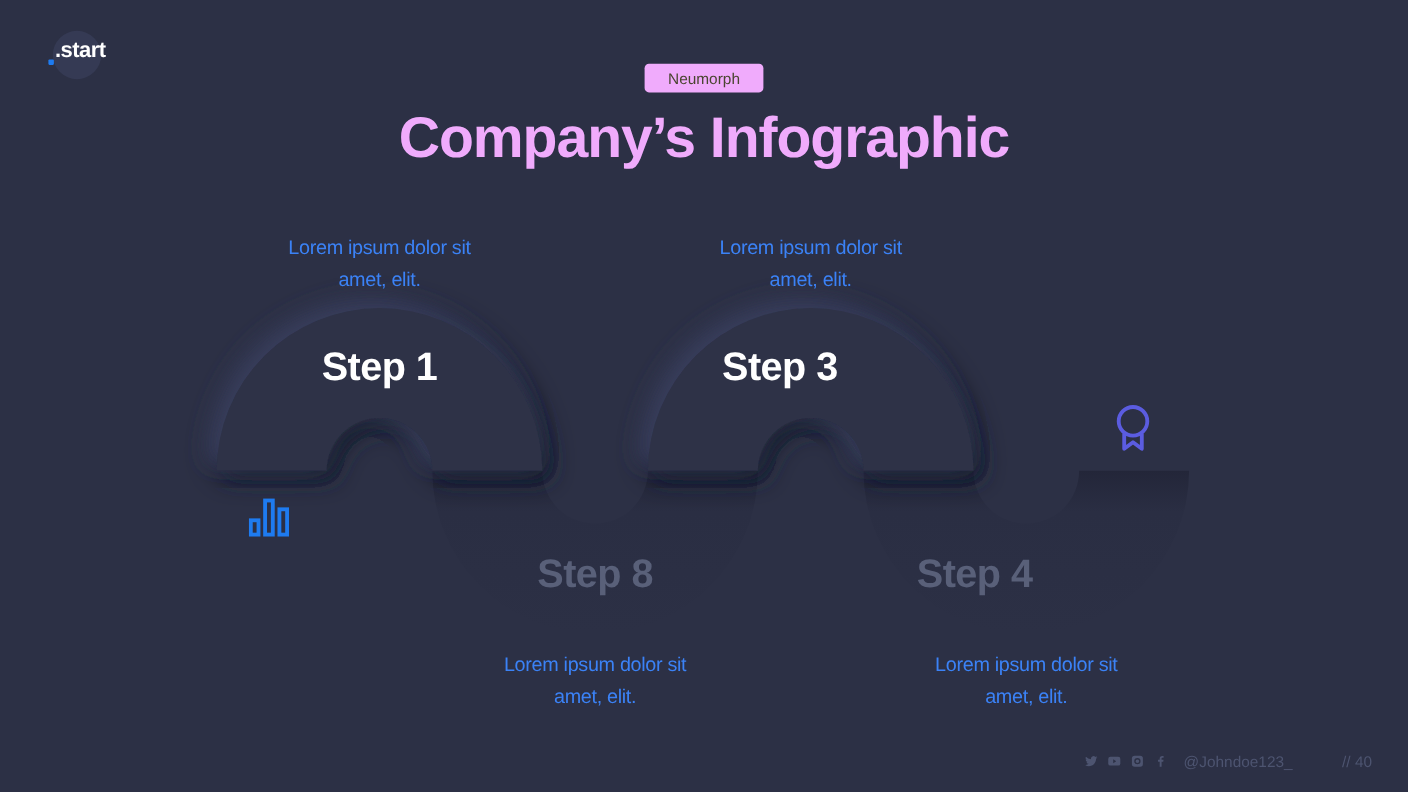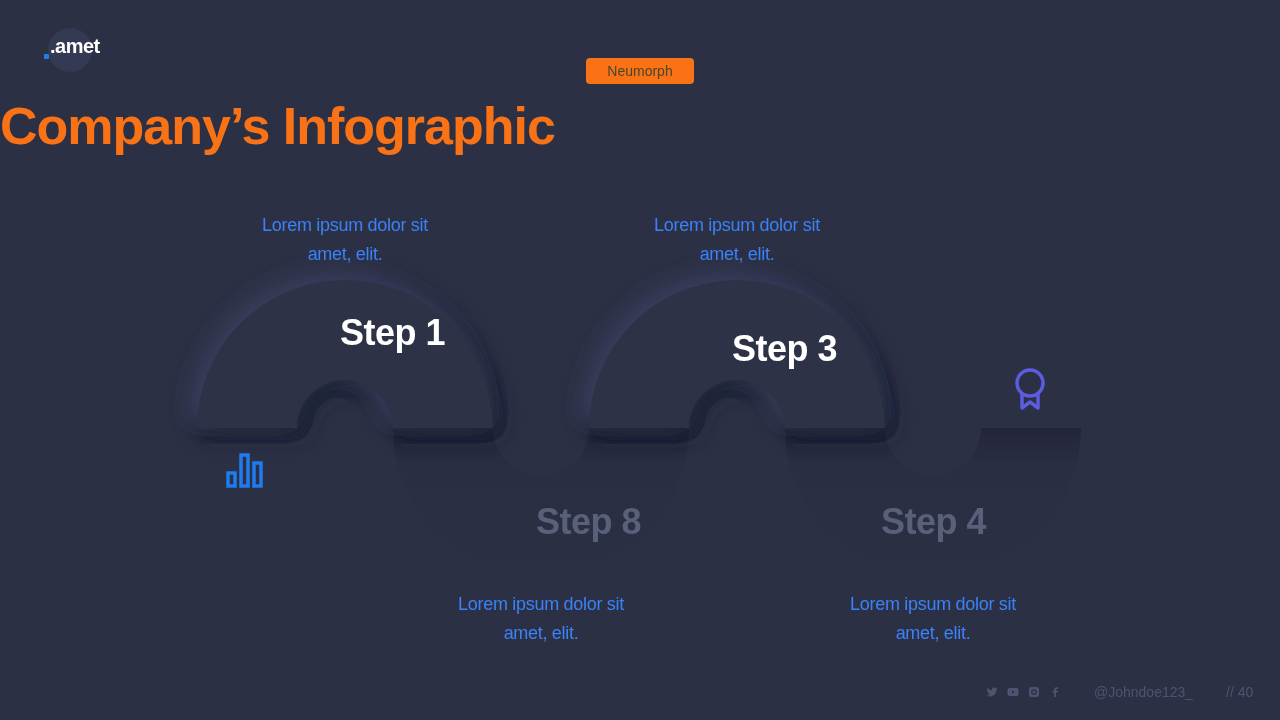--- a/index.html
+++ b/index.html
@@ -1,40 +1,40 @@
 <!DOCTYPE html>
 <html><head>
 <meta charset="utf-8">
 <style>
   html, body { margin:0; padding:0; }
   body { width:1280px; height:720px; background:#2c3045; position:relative; overflow:hidden; font-family:"Liberation Sans", sans-serif; }
   .logo { position:absolute; left:44px; top:26px; width:48px; height:48px; }
   .logo .circle { position:absolute; left:4px; top:2px; width:44px; height:44px; border-radius:50%; background:#353a54; }
   .logo .dot { position:absolute; left:0; top:28px; width:5px; height:5px; background:#1e7bf0; border-radius:1px; }
   .logo .txt { position:absolute; left:6px; top:9px; color:#fff; font-weight:bold; font-size:20px; letter-spacing:-0.5px; }
-  .badge { position:absolute; left:586px; top:58px; width:108px; height:26px; background:#f97316; border-radius:4px; color:#4a4530; font-size:14px; text-align:center; line-height:26px; }
-  .title { position:absolute; left:0; right:0; top:96px; color:#f97316; font-weight:bold; font-size:52px; letter-spacing:-1px; }
+  .badge { position:absolute; left:586px; top:58px; width:108px; height:26px; background:#f0abfc; border-radius:4px; color:#4a4530; font-size:14px; text-align:center; line-height:26px; }
+  .title { position:absolute; left:0; right:0; top:96px; text-align:center; color:#f0abfc; font-weight:bold; font-size:52px; letter-spacing:-1px; }
   .desc { position:absolute; width:220px; text-align:center; color:#3b82f6; font-size:18px; line-height:29px; letter-spacing:-0.3px; }
   svg.shapes { position:absolute; left:0; top:0; }
-  .step { position:absolute; width:200px; text-align:right; font-weight:bold; font-size:36px; letter-spacing:-0.5px; }
+  .step { position:absolute; width:200px; text-align:center; font-weight:bold; font-size:36px; letter-spacing:-0.5px; }
   .step.up { color:#ffffff; }
   .step.down { color:#596079; }
   .icon { position:absolute; }
   .footer { position:absolute; top:684px; left:986px; display:flex; align-items:center; gap:9px; color:#4d5470; font-size:14px; }
   .footer .si { width:12px; height:12px; display:inline-block; }
-  .footer .handle { margin-left:24px; }
-  .footer .page { margin-left:24px; }
+  .footer .handle { margin-left:6px; }
+  .footer .page { margin-left:36px; }
 </style>
 </head>
 <body>
 
 <div class="logo">
   <div class="circle"></div>
   <div class="dot"></div>
-  <div class="txt">.amet</div>
+  <div class="txt">.start</div>
 </div>
 
 <div class="badge">Neumorph</div>
 <div class="title">Company’s Infographic</div>
 
 <svg class="shapes" width="1280" height="720" viewBox="0 0 1280 720">
   <defs>
     <filter id="raise" x="-30%" y="-30%" width="160%" height="160%">
       <feDropShadow dx="-8" dy="-8" stdDeviation="10" flood-color="#3b4160" flood-opacity="0.9"></feDropShadow>
       <feDropShadow dx="8" dy="8" stdDeviation="10" flood-color="#1f2233" flood-opacity="0.9"></feDropShadow>
@@ -64,21 +64,21 @@
 <div class="desc" style="left:431px; top:590px;">
   <div>Lorem ipsum dolor sit</div>
   <div>amet, elit.</div>
 </div>
 <div class="desc" style="left:823px; top:590px;">
   <div>Lorem ipsum dolor sit</div>
   <div>amet, elit.</div>
 </div>
 
 <div class="step up" style="left:245px; top:312px;">Step 1</div>
-<div class="step up" style="left:637px; top:312px;margin-top:16px;">Step 3</div>
+<div class="step up" style="left:609px; top:312px;">Step 3</div>
 <div class="step down" style="left:441px; top:501px;">Step 8</div>
 <div class="step down" style="left:786px; top:501px;">Step 4</div>
 
 <svg class="icon" style="left:226px; top:452px;" width="42" height="38" viewBox="0 0 42 38">
   <rect x="2" y="21" width="7" height="13" fill="none" stroke="#1e7bf0" stroke-width="3.5"></rect>
   <rect x="15" y="3" width="7" height="31" fill="none" stroke="#1e7bf0" stroke-width="3.5"></rect>
   <rect x="28" y="11" width="7" height="23" fill="none" stroke="#1e7bf0" stroke-width="3.5"></rect>
 </svg>
 
 <svg class="icon" style="left:1010px; top:366px;" width="40" height="46" viewBox="0 0 40 46">

